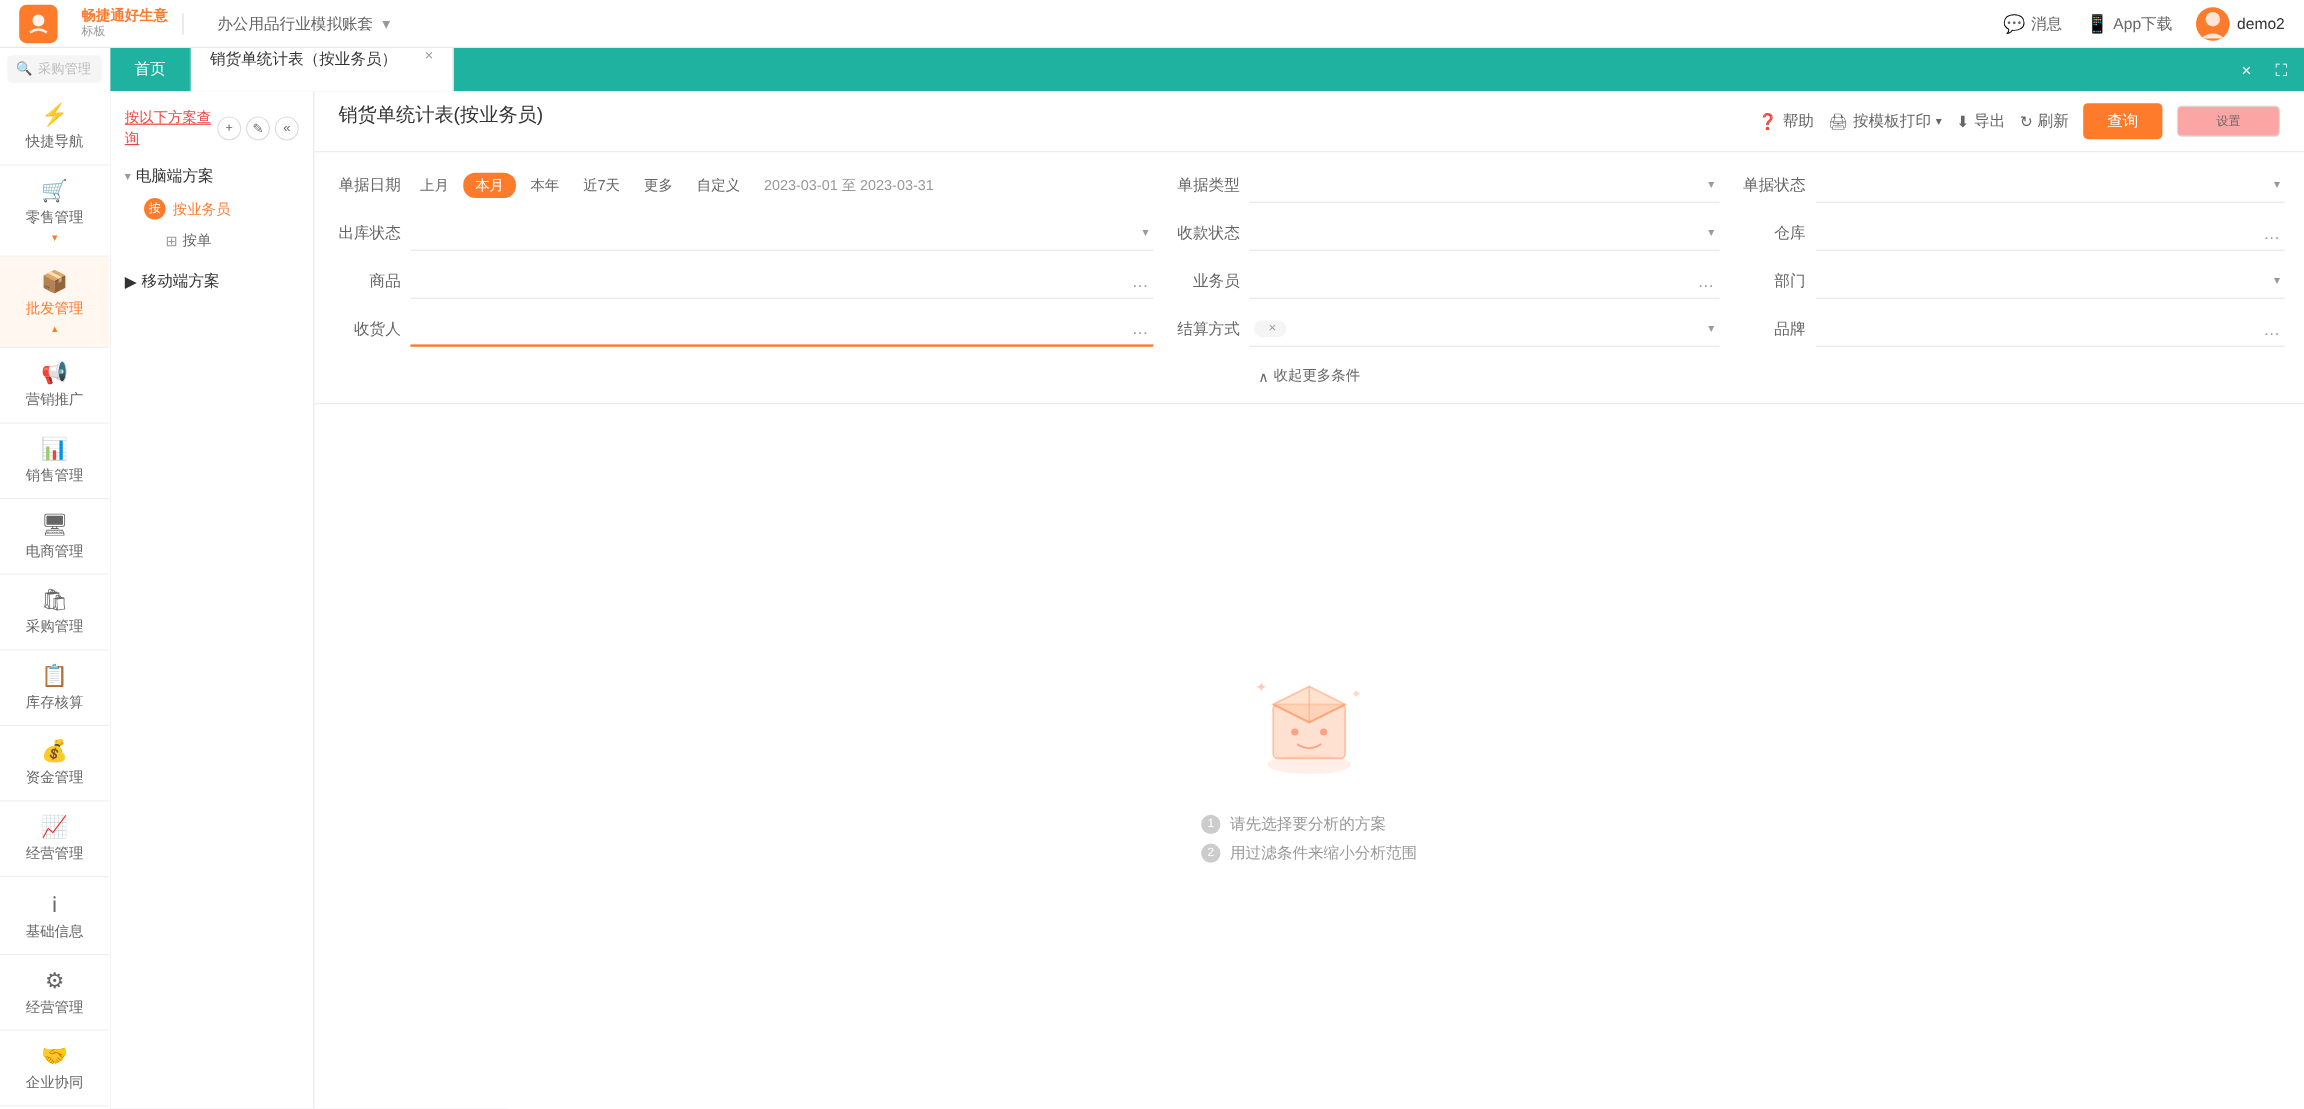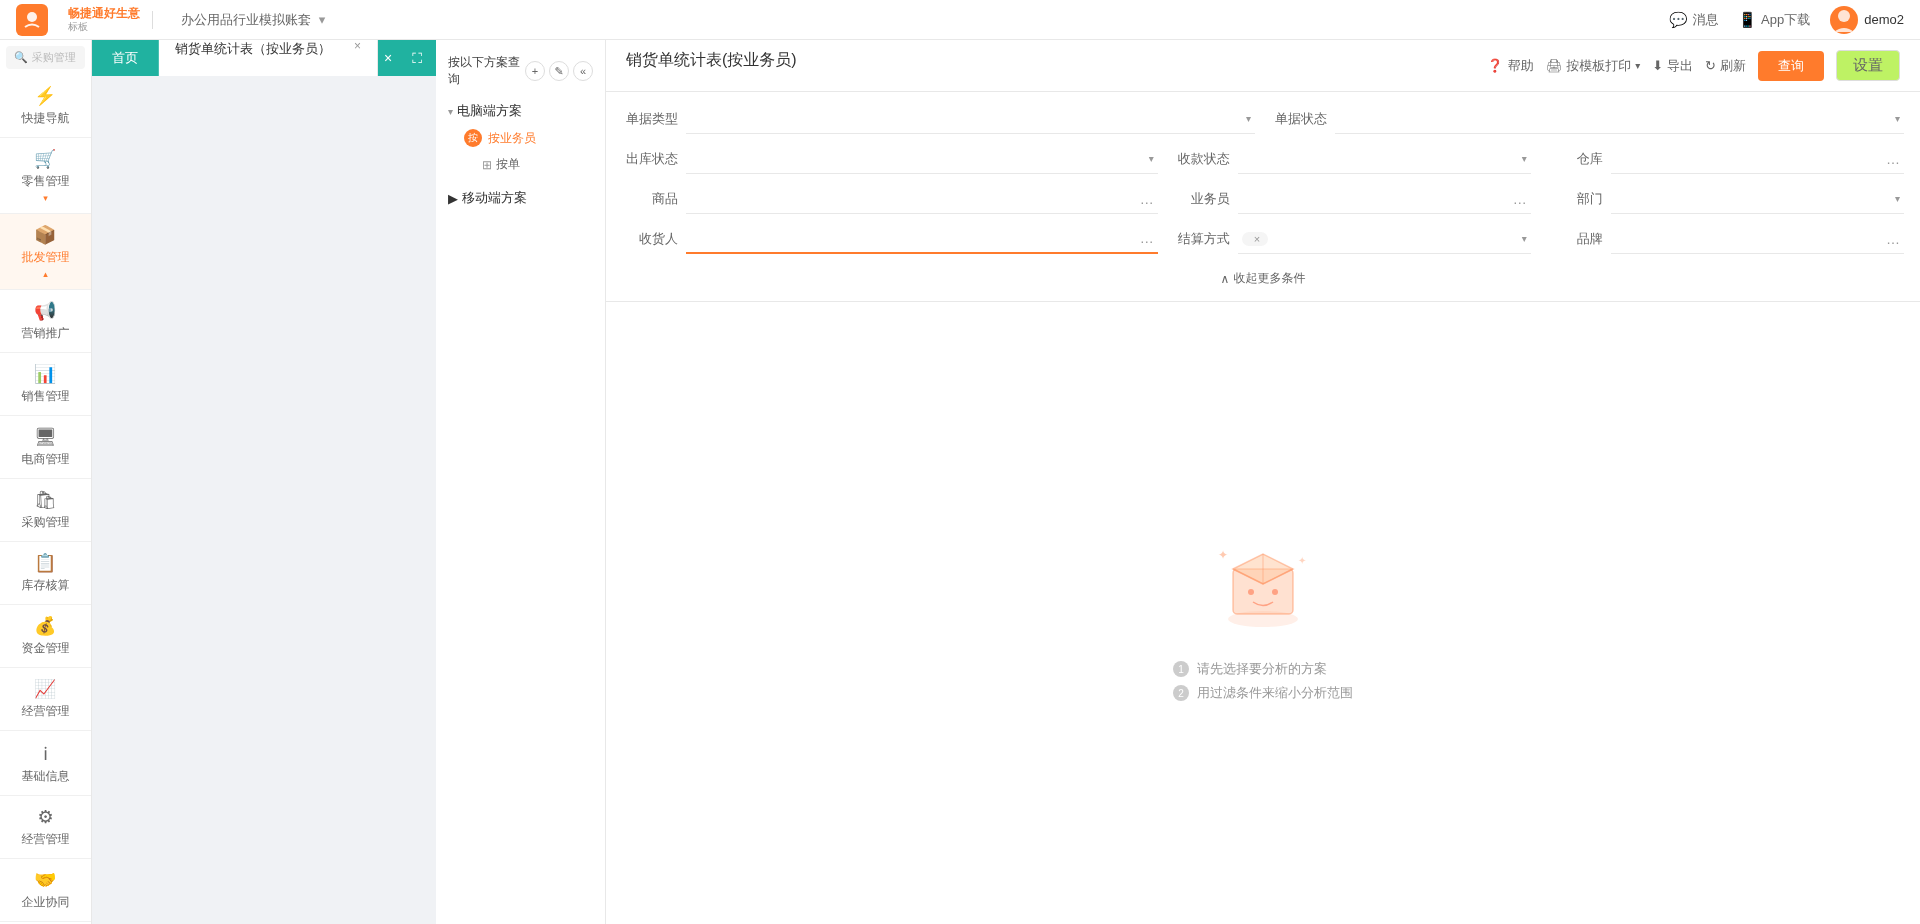--- a/index.html
+++ b/index.html
@@ -163,20 +163,21 @@
       font-size: 16px;
       cursor: pointer;
       padding: 2px 6px;
     }
 
     
     .content-area {
       flex: 1;
       overflow: hidden;
       display: flex;
+      flex-direction: column;
     }
 
     
     .page-content {
       flex: 1;
       overflow: auto;
       background: #f5f6f8;
     }
 
     
@@ -315,26 +316,26 @@
       background: #ff7b2c;
       color: #fff;
       border: none;
       border-radius: 4px;
       padding: 6px 20px;
       font-size: 13px;
       cursor: pointer;
       white-space: nowrap;
     }
     .btn-secondary {
-      background: #bef264;
+      background: #fca5a5;
       color: #666;
       border: 1px solid #ddd;
       border-radius: 4px;
-      padding: 5px 16px;
-      font-size: 15px;
+      padding: 5px 32px;
+      font-size: 10px;
       cursor: pointer;
     }
 
     
     .filter-area {
       background: #fff;
       padding: 12px 16px;
       border-bottom: 1px solid #e8e8e8;
     }
     .filter-row {
@@ -598,21 +599,21 @@
         <span class="tab-ctrl-btn" style="font-size:14px;">×</span>
         <span class="tab-ctrl-btn" style="font-size:14px;">⛶</span>
       </div>
     </div>
 
     <div class="page-content">
       <div class="inner-layout">
 
         <div class="filter-panel">
           <div class="filter-panel-header">
-            <span style="font-size:12px;color:#404040;">按以下方案查询</span>
+            <span style="font-size:12px;color:#ef4444;text-decoration:underline;">按以下方案查询</span>
             <div class="filter-panel-actions">
               <div class="filter-action-btn">
                 <span>+</span>
               </div>
               <div class="filter-action-btn">
                 <span style="font-size:11px;">✎</span>
               </div>
               <div class="filter-action-btn">
                 <span>«</span>
               </div>
@@ -665,20 +666,32 @@
                 <span>刷新</span>
               </div>
               <button class="btn-primary">查询</button>
               <button class="btn-secondary">设置</button>
             </div>
           </div>
 
           <div class="filter-area">
 
             <div class="filter-row">
+              <div class="filter-field" style="flex:1.5;">
+                <span class="filter-label">单据日期</span>
+                <div class="date-tabs">
+                  <span class="date-tab">上月</span>
+                  <span class="date-tab active">本月</span>
+                  <span class="date-tab">本年</span>
+                  <span class="date-tab">近7天</span>
+                  <span class="date-tab">更多</span>
+                  <span class="date-tab">自定义</span>
+                  <span class="date-range-text">2023-03-01 至 2023-03-31</span>
+                </div>
+              </div>
               <div class="filter-field">
                 <span class="filter-label">单据类型</span>
                 <div class="filter-select">
                   <span></span>
                   <span class="filter-select-arrow">▾</span>
                 </div>
               </div>
               <div class="filter-field">
                 <span class="filter-label">单据状态</span>
                 <div class="filter-select">

